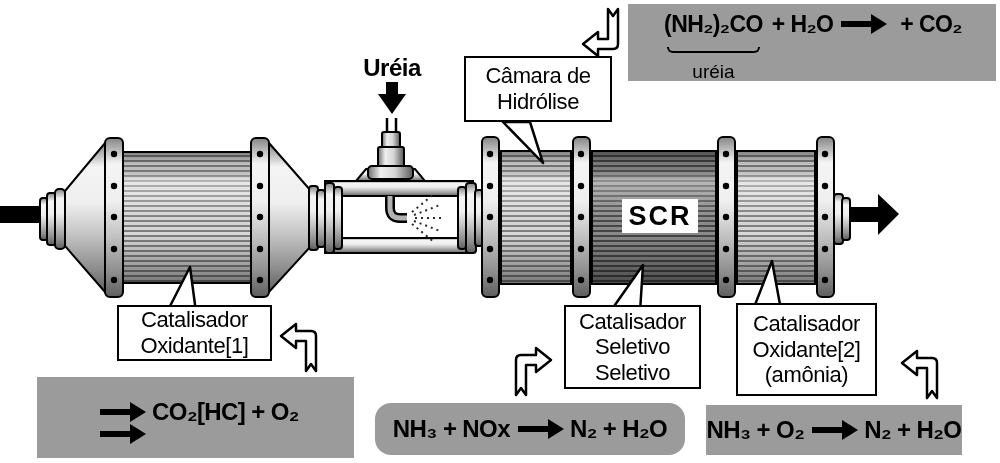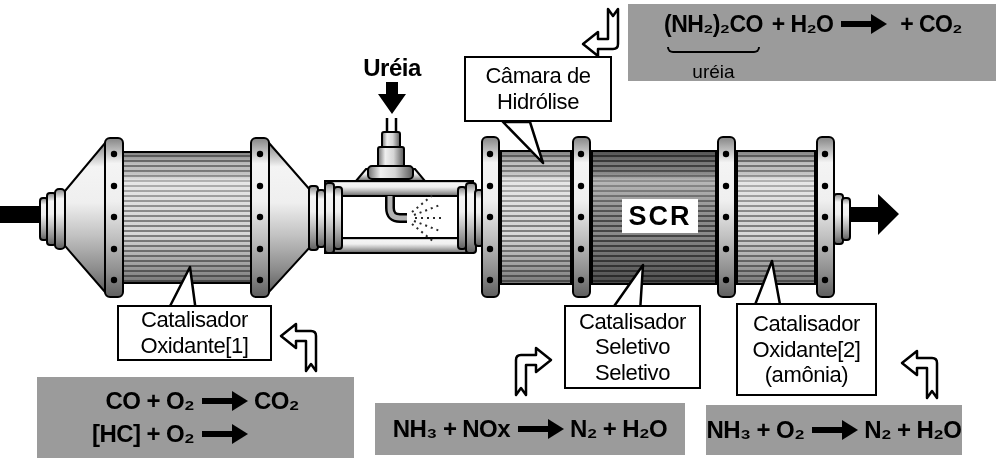--- a/index.html
+++ b/index.html
@@ -229,28 +229,27 @@
       <span class="note">uréia</span>
     </div>
     <span class="gap"></span>
     <span class="eq-text">+ H₂O</span>
     <span class="eq-arrow"></span>
     <span class="gap"></span>
     <span class="eq-text">+ CO₂</span>
   </div>
 
   <div class="graybox eqgrid" style="left:37px;top:377px;width:317px;height:81px;">
-    <span class="eq-text lhs">CO + O₂</span>
     <span class="eq-arrow"></span>
     <span class="eq-text rhs">CO₂</span>
     <span class="eq-text lhs">[HC] + O₂</span>
     <span class="eq-arrow"></span>
   </div>
 
-  <div class="graybox eqflex" style="left:375px;top:403px;width:310px;height:52px;">
+  <div class="graybox eqflex" style="left:375px;top:403px;width:310px;height:52px;border-radius:16px;">
     <span class="eq-text">NH₃ + NOx</span>
     <span class="eq-arrow"></span>
     <span class="eq-text">N₂ + H₂O</span>
   </div>
 
   <div class="graybox eqflex" style="left:706px;top:405px;width:256px;height:50px;">
     <span class="eq-text">NH₃ + O₂</span>
     <span class="eq-arrow"></span>
     <span class="eq-text">N₂ + H₂O</span>
   </div>

